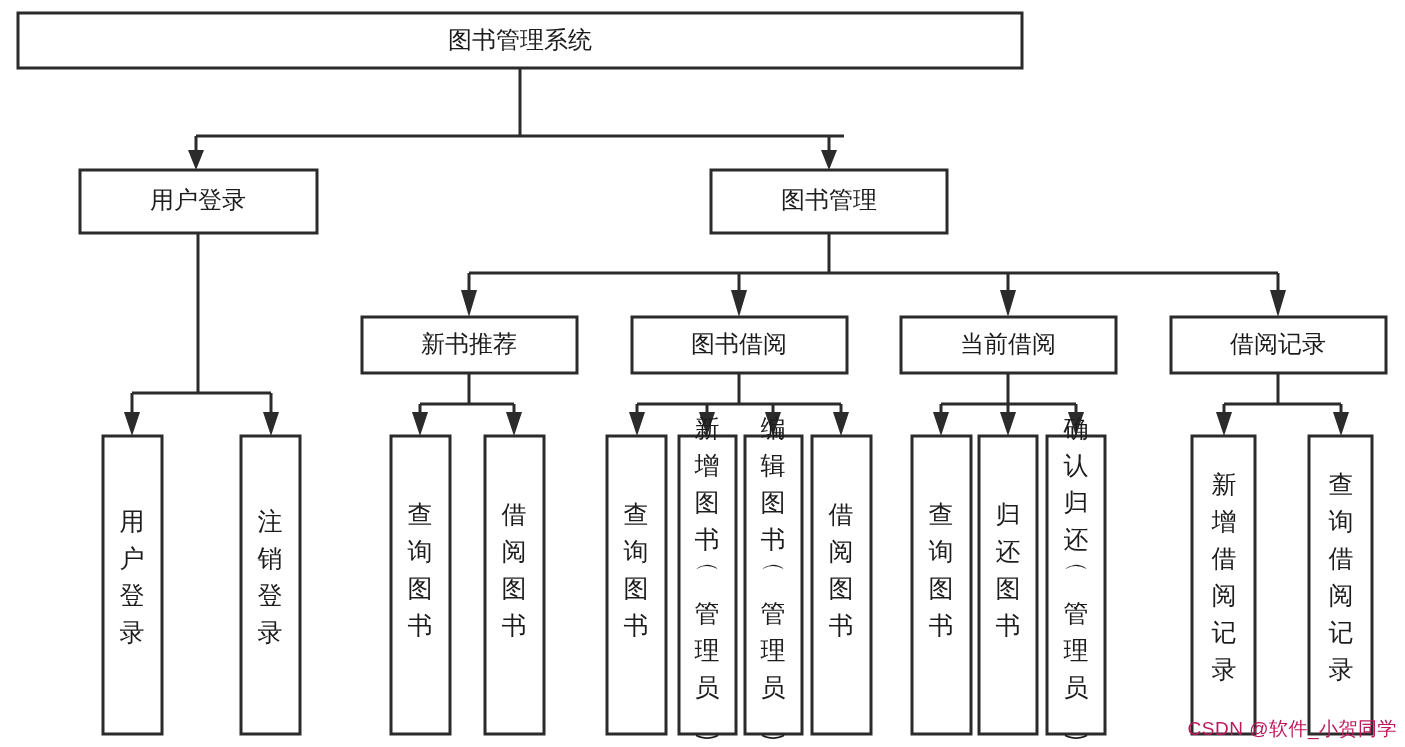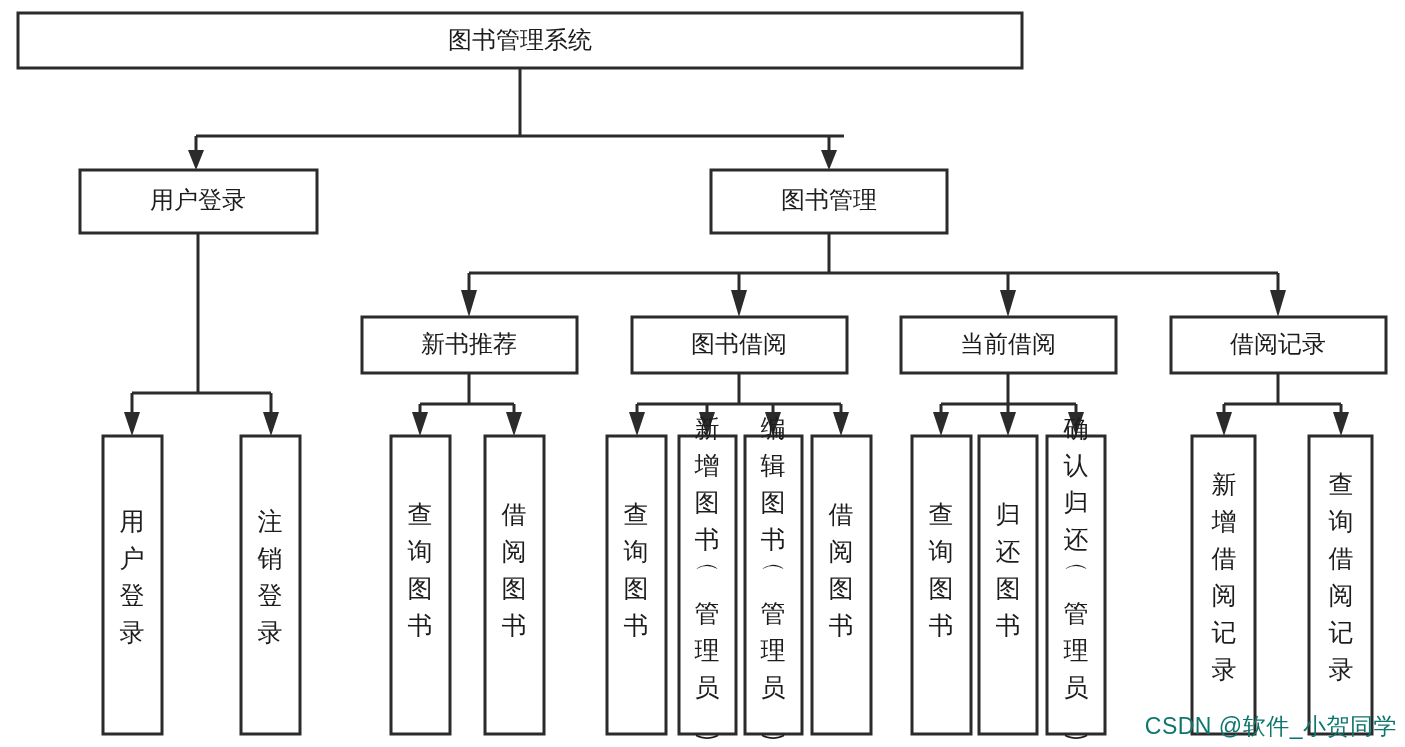--- a/index.html
+++ b/index.html
@@ -46,22 +46,22 @@
     font-family: "Liberation Sans", "DejaVu Sans", sans-serif;
     font-size: 25px;
     fill: #1c1c1c;
     text-anchor: middle;
   }
   .watermark {
     position: absolute;
     right: 8px;
     bottom: 5px;
     font-family: "Liberation Sans", "DejaVu Sans", sans-serif;
-    font-size: 23px;
-    color: #0f766e;
+    font-size: 19px;
+    color: #be185d;
     white-space: nowrap;
     letter-spacing: 0.5px;
   }
 </style>
 </head>
 <body>
 
 <svg id="diagram" viewBox="0 0 1405 747">
 
   <g>

